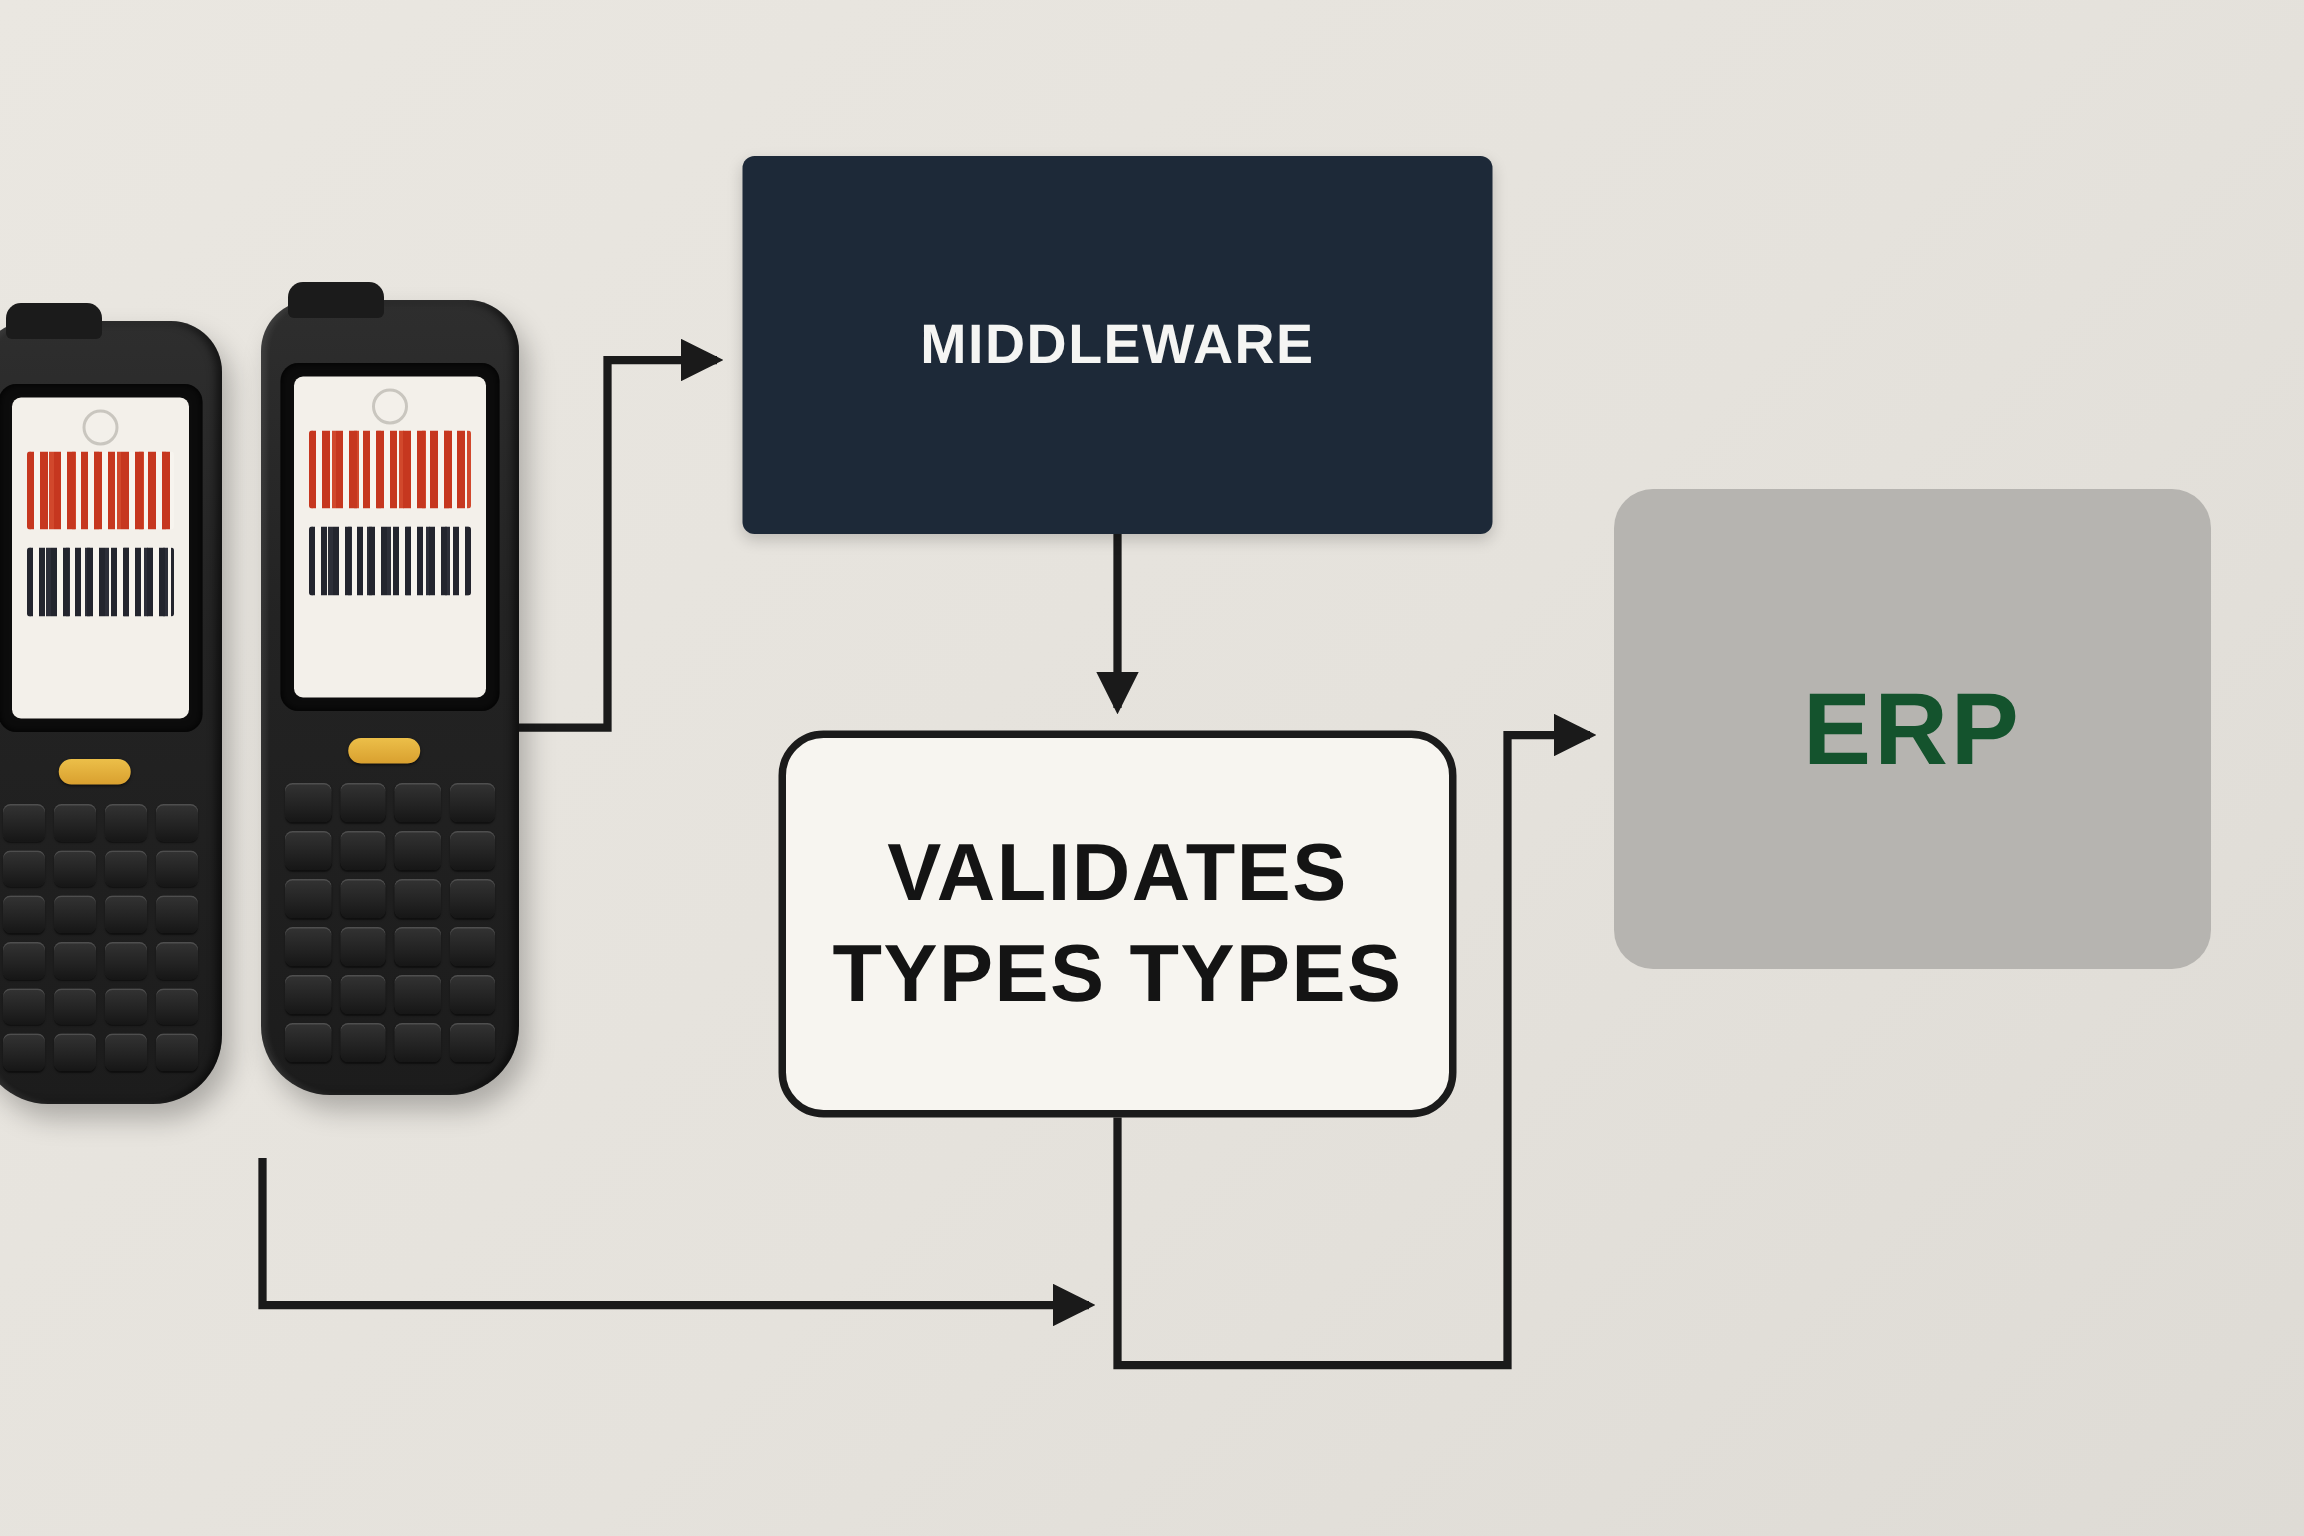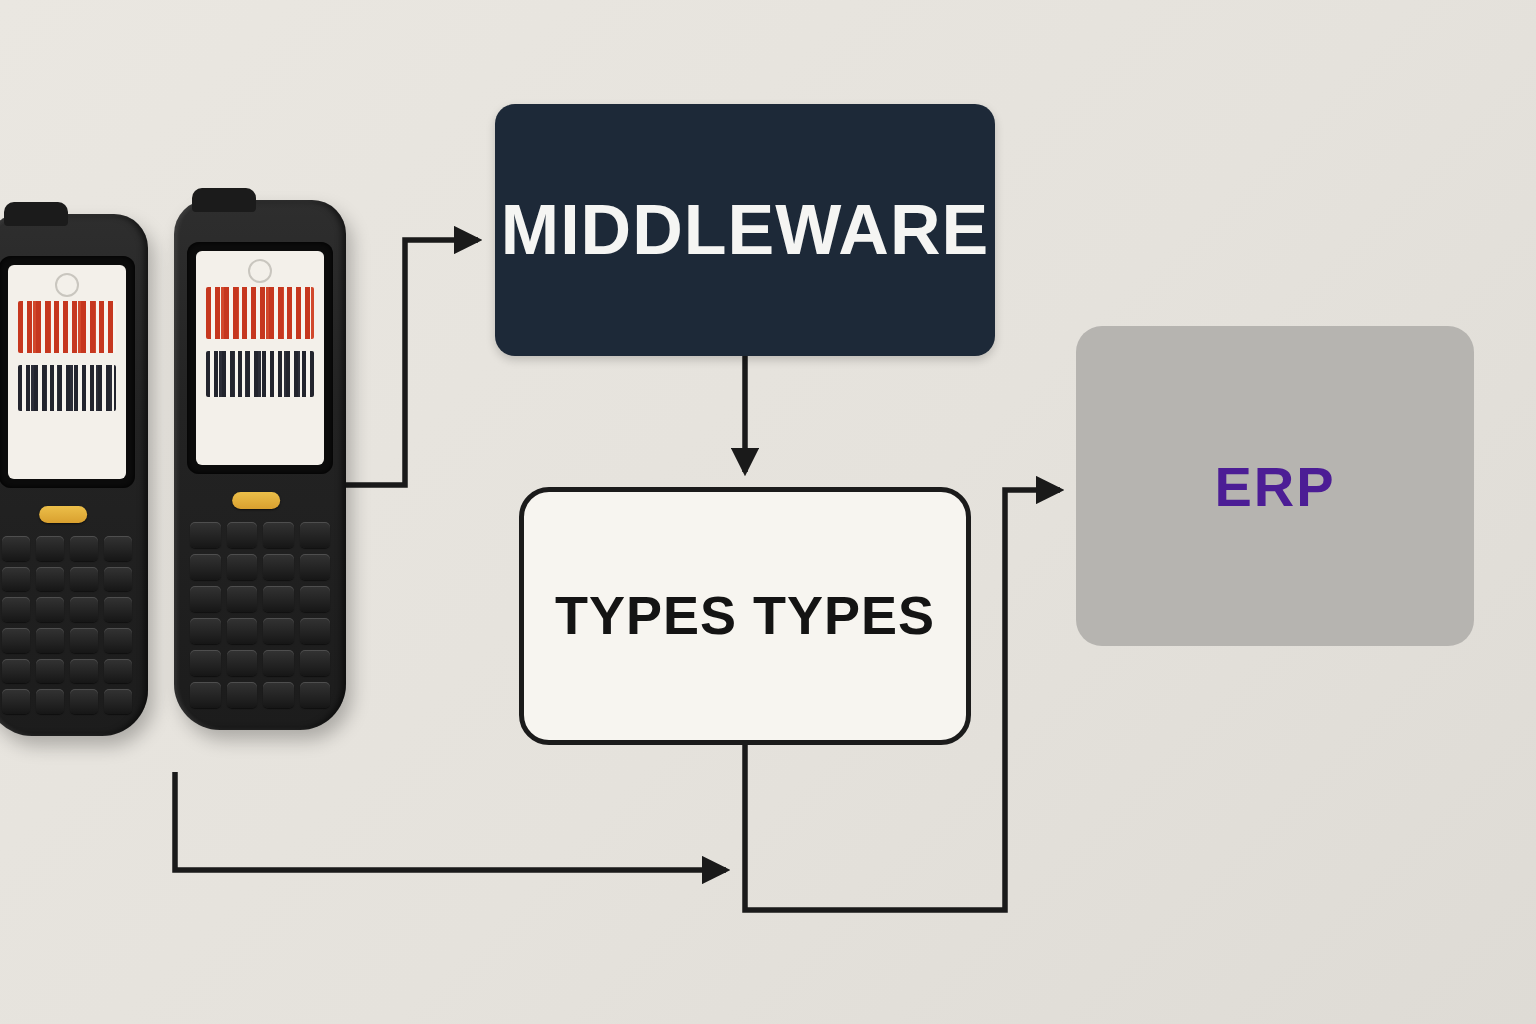--- a/index.html
+++ b/index.html
@@ -8,34 +8,34 @@
     background:#e7e4de;
     font-family:"Liberation Sans", sans-serif;
     overflow:hidden;position:relative;
   }
   .stage{position:absolute;inset:0;background:linear-gradient(135deg,#eae7e1 0%,#e5e2dc 55%,#dedbd5 100%);}
 
   
   .node{position:absolute;display:flex;align-items:center;justify-content:center;text-align:center;font-weight:700;}
   .node-middleware{
     left:495px;top:104px;width:500px;height:252px;
-    background:#1d2938;border-radius:20px;
-    color:#f5f5f3;font-size:70px;letter-spacing:1px;
+    background:#1d2938;border-radius:8px;
+    color:#f5f5f3;font-size:37px;letter-spacing:1px;
     box-shadow:0 4px 10px rgba(0,0,0,.18);
   }
   .node-validates{
     left:519px;top:487px;width:452px;height:258px;
     background:#f7f5f0;border:5px solid #1b1b1b;border-radius:30px;
     color:#141414;font-size:54px;line-height:1.25;letter-spacing:1px;
     box-sizing:border-box;flex-direction:column;
   }
   .node-erp{
     left:1076px;top:326px;width:398px;height:320px;
     background:#b6b4b0;border-radius:26px;
-    color:#4c1d95;font-size:56px;letter-spacing:2px;
+    color:#14532d;font-size:68px;letter-spacing:2px;
   }
 
   
   svg.arrows{position:absolute;inset:0;pointer-events:none;}
   svg.arrows polyline, svg.arrows line{fill:none;stroke:#1a1a1a;stroke-width:5.5;}
 
   
   .device{
     position:absolute;
     background:linear-gradient(180deg,#2e2e2e 0%,#232323 40%,#1c1c1c 100%);
@@ -187,20 +187,21 @@
         <div class="key"></div>
         <div class="key"></div>
       </div>
   </div>
 
   <div class="node node-middleware">
     <span>MIDDLEWARE</span>
   </div>
 
   <div class="node node-validates">
+    <span>VALIDATES</span>
     <span>TYPES TYPES</span>
   </div>
 
   <div class="node node-erp">
     <span>ERP</span>
   </div>
 
 </div>
 
 </body></html>

